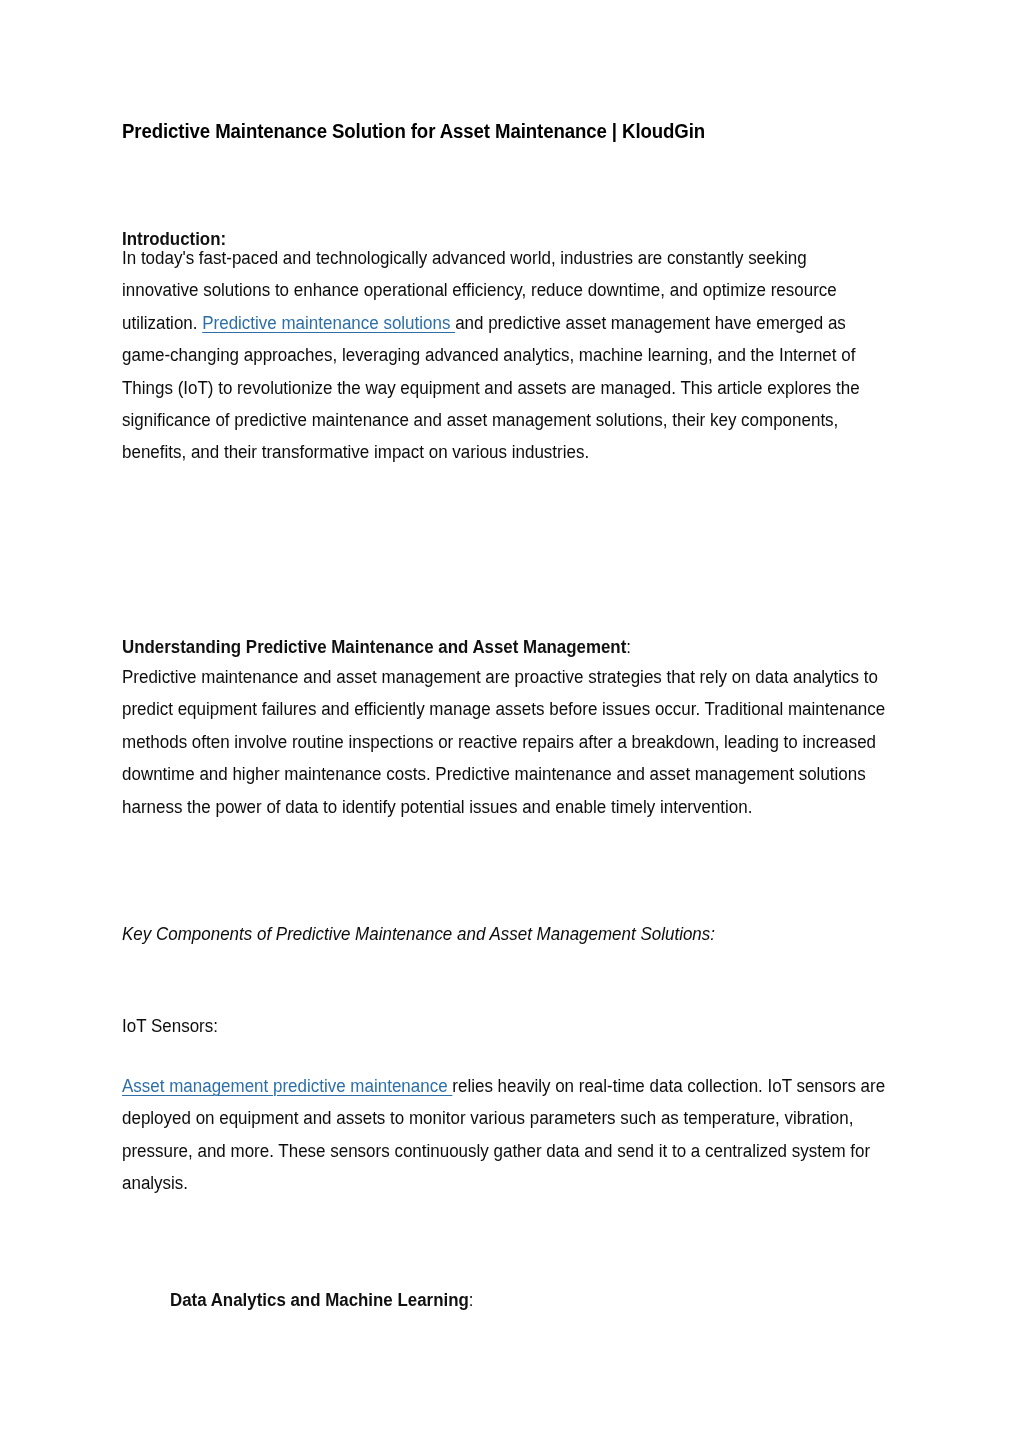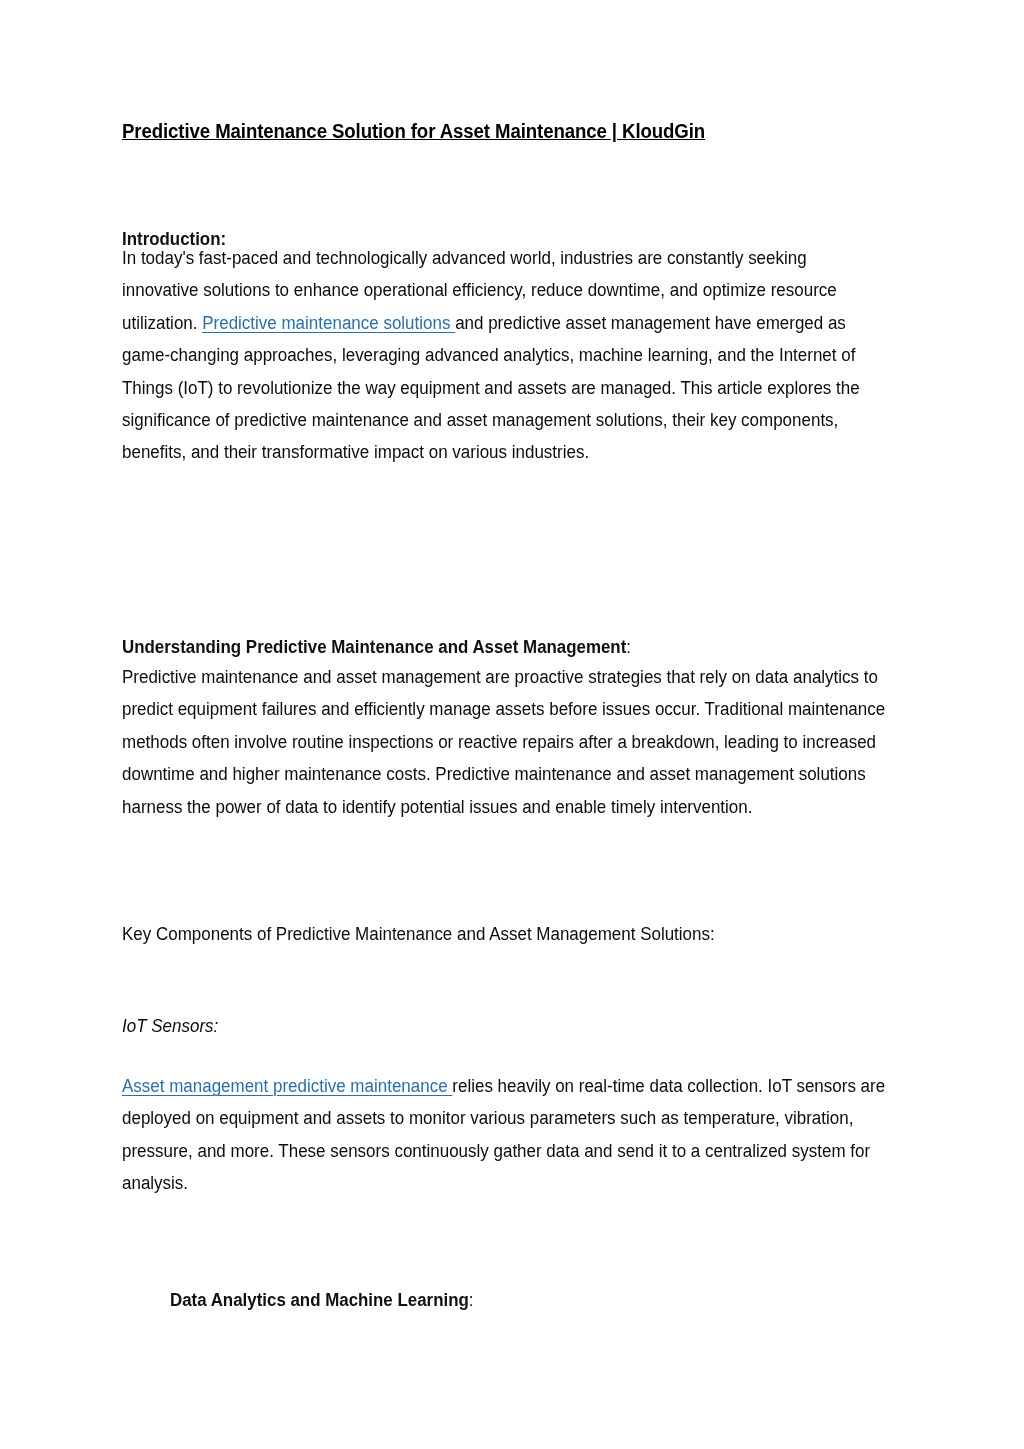--- a/index.html
+++ b/index.html
@@ -91,45 +91,45 @@
 
   
   .blk { position: absolute; left: 0; width: 793px; }
 </style>
 </head>
 <body>
 
 <div class="page">
   <div class="content">
 
-    <div class="blk" style="top:0px;text-decoration:underline;">
+    <div class="blk" style="top:0px;">
       <h1 class="doc-title">Predictive Maintenance Solution for Asset Maintenance | KloudGin</h1>
     </div>
 
     <div class="blk" style="top:109px;">
       <div class="heading">Introduction:</div>
     </div>
 
     <div class="blk" style="top:124px;">
       <p class="para"><span>In today's fast-paced and technologically advanced world, industries are constantly seeking innovative solutions to enhance operational efficiency, reduce downtime, and optimize resource utilization. </span><a class="doc-link">Predictive maintenance solutions </a><span>and predictive asset management have emerged as game-changing approaches, leveraging advanced analytics, machine learning, and the Internet of Things (IoT) to revolutionize the way equipment and assets are managed. This article explores the significance of predictive maintenance and asset management solutions, their key components, benefits, and their transformative impact on various industries.</span></p>
     </div>
 
     <div class="blk" style="top:517px;">
       <div class="heading"><span>Understanding Predictive Maintenance and Asset Management</span><span class="punct">:</span></div>
     </div>
 
     <div class="blk" style="top:527px;margin-top:16px;">
       <p class="para">Predictive maintenance and asset management are proactive strategies that rely on data analytics to predict equipment failures and efficiently manage assets before issues occur. Traditional maintenance methods often involve routine inspections or reactive repairs after a breakdown, leading to increased downtime and higher maintenance costs. Predictive maintenance and asset management solutions harness the power of data to identify potential issues and enable timely intervention.</p>
     </div>
 
-    <div class="blk" style="top:800px;">
+    <div class="blk" style="top:800px;font-style:italic;">
       <p class="para plain">Key Components of Predictive Maintenance and Asset Management Solutions:</p>
     </div>
 
-    <div class="blk" style="top:892px;font-style:italic;">
+    <div class="blk" style="top:892px;">
       <p class="para plain">IoT Sensors:</p>
     </div>
 
     <div class="blk" style="top:952px;">
       <p class="para"><a class="doc-link">Asset management predictive maintenance </a><span>relies heavily on real-time data collection. IoT sensors are deployed on equipment and assets to monitor various parameters such as temperature, vibration, pressure, and more. These sensors continuously gather data and send it to a centralized system for analysis.</span></p>
     </div>
 
     <div class="blk" style="top:1170px;margin-left:48px;">
       <div class="heading"><span>Data Analytics and Machine Learning</span><span class="punct">:</span></div>
     </div>

